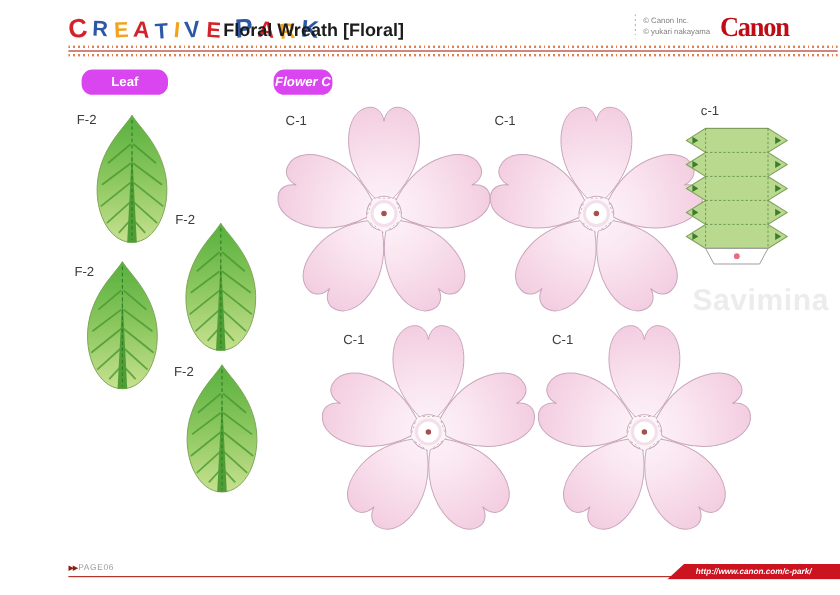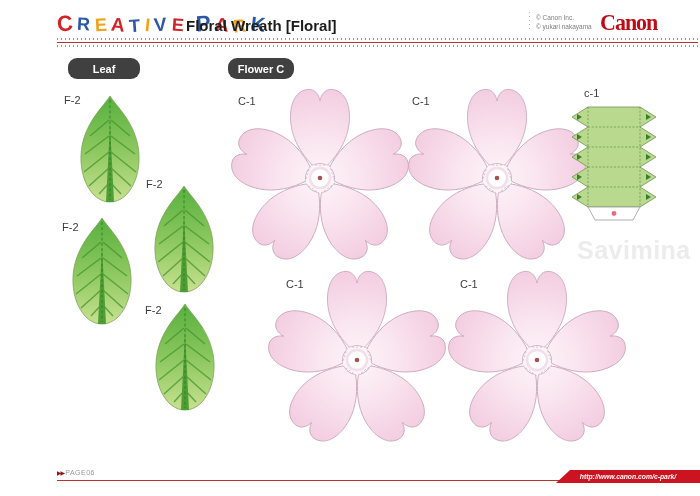--- a/index.html
+++ b/index.html
@@ -28,25 +28,25 @@
             background:repeating-linear-gradient(180deg,#bbb 0 1.5px,transparent 1.5px 4px);}
   .copyright{position:absolute;left:536px;top:13px;font-size:6.5px;line-height:9px;color:#7d7d7d;}
   .canon{position:absolute;left:600px;top:10px;font-family:"Liberation Serif",serif;
          font-weight:bold;font-size:22px;color:#c00c16;letter-spacing:-1px;transform:scaleY(1.05);}
 
   .rule-dot{position:absolute;left:57px;width:641px;height:1.5px;
             background:repeating-linear-gradient(90deg,#e0824f 0 1.5px,transparent 1.5px 4px);}
   .rule-solid{position:absolute;left:57px;top:41.5px;width:641px;height:1.6px;background:#b5342c;}
 
   
-  .badge{position:absolute;top:58px;height:21px;background:#404040;color:#fff;
+  .badge{position:absolute;top:58px;height:21px;background:#d946ef;color:#fff;
          font-size:11px;font-weight:bold;border-radius:9px;
          display:flex;align-items:center;justify-content:center;}
   .badge.leaf{left:68px;width:72px;}
-  .badge.flower{left:228px;width:66px;}
+  .badge.flower{left:228px;width:49px;font-style:italic;}
 
   
   .piece{position:absolute;display:block;}
   .plabel{position:absolute;font-size:11px;color:#3c3c3c;}
 
   
   .watermark{position:absolute;left:577px;top:236px;font-size:25px;font-weight:bold;
              color:#ececec;letter-spacing:0.5px;}
 
   

